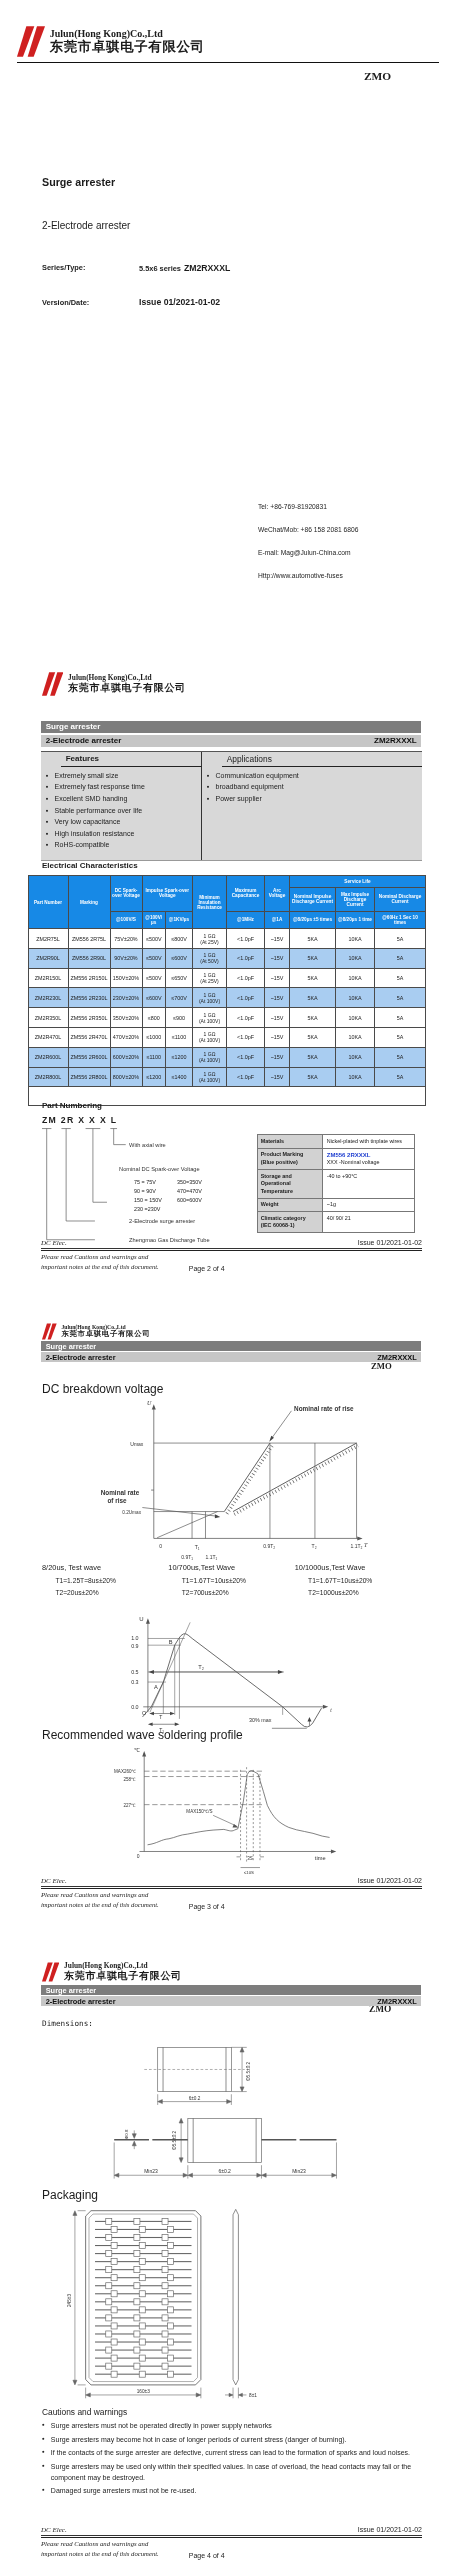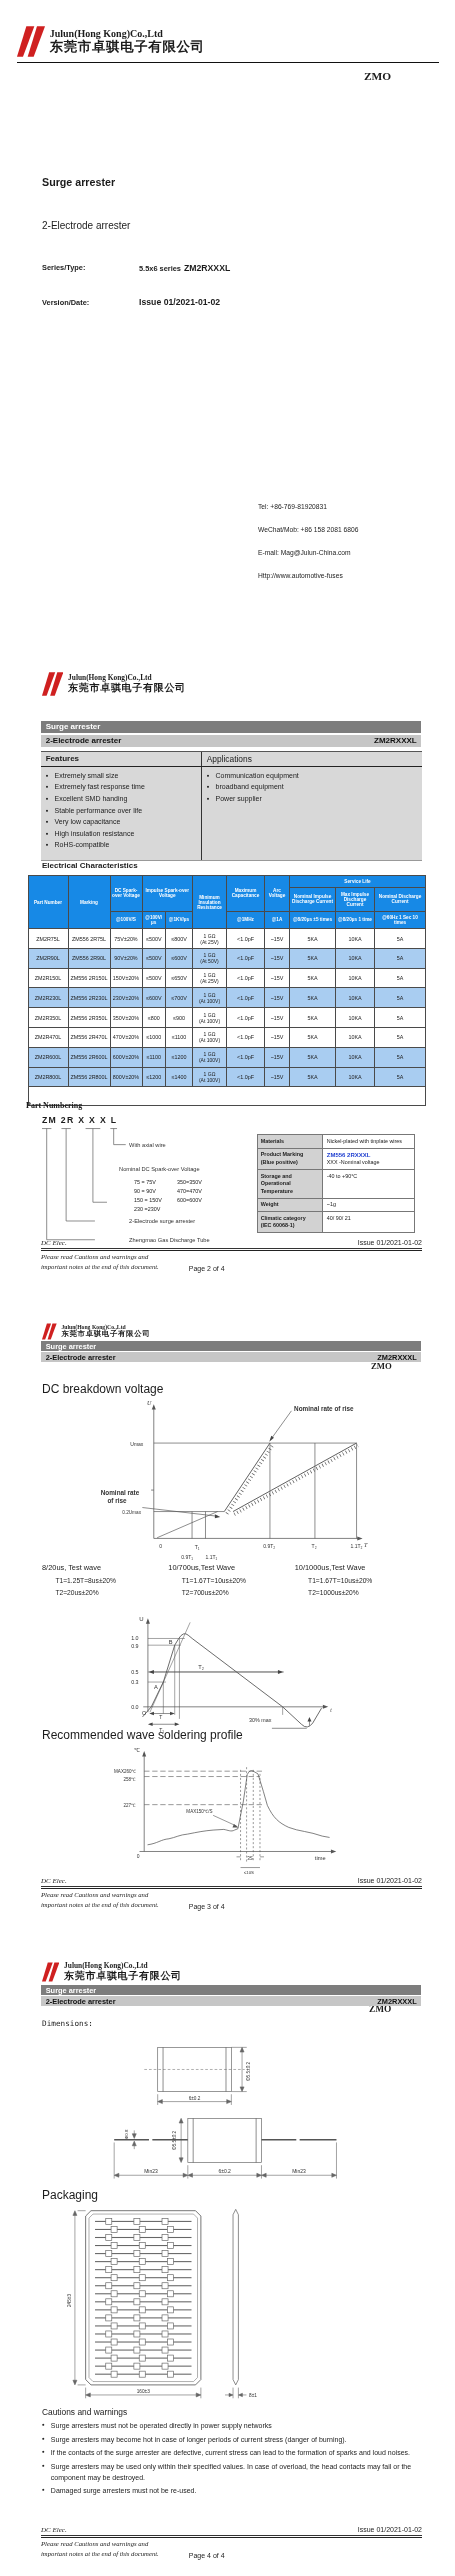--- a/index.html
+++ b/index.html
@@ -23,21 +23,21 @@
   .kv-part{font-size:8.7px;font-weight:bold;}
   .contact-line{font-size:6.7px;margin-bottom:16px;}
   
   .bar-dark{background:#7d7d7d;color:#fff;font-weight:bold;font-size:8px;padding:1.3px 4.7px;}
   .bar-light{background:#c6c6c6;color:#111;font-weight:bold;font-size:8px;padding:1.3px 4.7px;
              display:flex;justify-content:space-between;}
   .bar-sm{font-size:7.4px;padding:0.7px 4.7px;}
   
   .feat-wrap{background:#d8d8d8;border-top:0.7px solid #555;border-bottom:0.7px solid #999;
              display:grid;grid-template-columns:161px 1fr;}
-  .fh{font-size:8px;font-weight:bold;padding:2px 4.7px;border-bottom:1.3px solid #222;}
+  .fh{font-size:8px;font-weight:bold;padding:2px 4.7px;border-bottom:1.3px solid #222;margin-left:20px;}
   .fh.left, .fb.left{border-right:0.7px solid #333;}
   .fh.right{font-weight:normal;font-size:8.4px;}
   .fb{padding:3.4px 4.7px 6.7px 4.7px;min-height:79px;}
   .bullet-row{display:flex;gap:6px;font-size:7px;margin:1.3px 0 2.7px 0;align-items:flex-start;}
   .dot{font-size:4.7px;line-height:1.9;}
   
   .elec-title,.sec-title{font-size:8px;font-weight:bold;}
   table.elec{border-collapse:collapse;table-layout:fixed;width:395px;border:1.3px solid #333;}
   table.elec th,table.elec td{border:0.7px solid #4a4a4a;text-align:center;vertical-align:middle;
      padding:0.7px 1.3px;overflow:hidden;}
@@ -354,21 +354,21 @@
           <td>5KA</td>
           <td>10KA</td>
           <td>5A</td>
         </tr>
         <tr>
           <td class="cell-empty" colspan="11"></td>
         </tr>
       </tbody>
   </table>
 
-  <div class="abs sec-title" style="left:26px;top:1101px;font-family:Liberation Serif, serif;">Part Numbering</div>
+  <div class="abs sec-title" style="left:42px;top:1101px;">Part Numbering</div>
   <div class="abs pn-code" style="left:42px;top:1115px;">ZM  2R   X X X   L</div>
 
   <svg class="abs" style="left:40px;top:1127px;" width="211" height="121" viewBox="0 0 315 180">
     <g stroke="#555" stroke-width="1">
       <line x1="3" y1="2" x2="17" y2="2"></line>
         <line x1="10" y1="2" x2="10" y2="168"></line>
         <line x1="10" y1="168" x2="82" y2="168"></line>
       <line x1="32" y1="2" x2="46" y2="2"></line>
         <line x1="39" y1="2" x2="39" y2="140"></line>
         <line x1="39" y1="140" x2="82" y2="140"></line>

